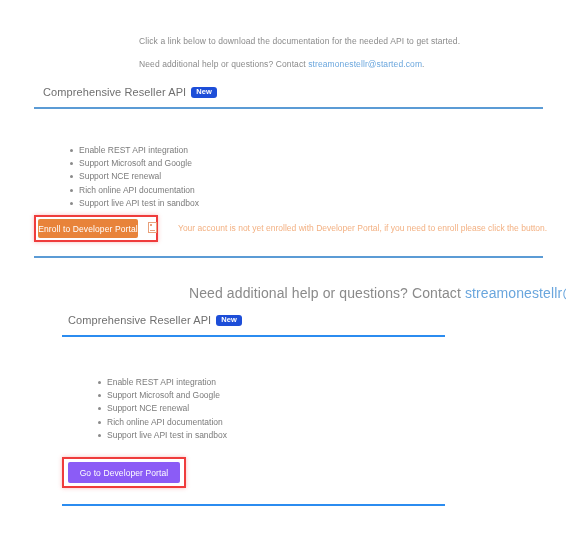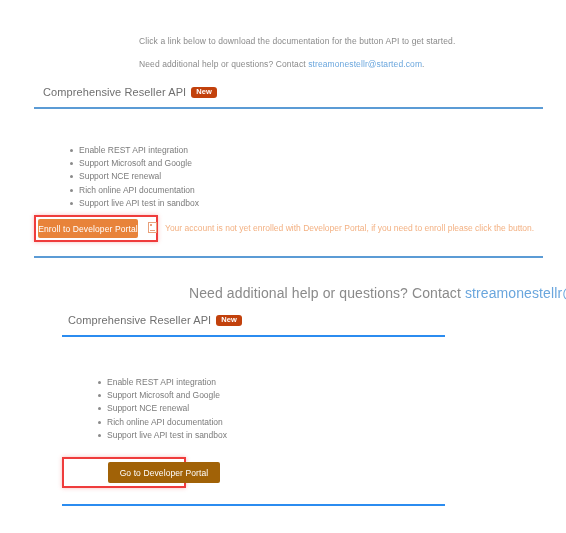--- a/index.html
+++ b/index.html
@@ -41,21 +41,21 @@
     position: absolute;
     left: 43px;
     top: 86px;
     font-size: 11px;
     color: #6f6f6f;
     white-space: nowrap;
     letter-spacing: 0.1px;
   }
   .badge-new {
     display: inline-block;
-    background: #c2410c;
+    background: #1d4ed8;
     color: #ffffff;
     font-size: 7.5px;
     font-weight: bold;
     border-radius: 3px;
     padding: 1px 5px 2px 5px;
     vertical-align: 2px;
     margin-left: 5px;
     line-height: 1.1;
   }
 
@@ -124,32 +124,31 @@
     top: 219px;
     width: 100px;
     height: 19px;
     background: #e8833a;
   }
   .btn-goto {
     left: 68px;
     top: 462px;
     width: 112px;
     height: 21px;
-    background: #a16207;
-    margin-left: 40px;
+    background: #8b5cf6;
   }
 
   
   .warn-row {
     position: absolute;
     left: 148px;
     top: 222px;
     display: flex;
     align-items: center;
-    gap: 8px;
+    gap: 21px;
     font-size: 8.5px;
     color: #f3b183;
     white-space: nowrap;
   }
   .broken-img-icon {
     width: 9px;
     height: 11px;
     border: 1px solid #e8a07a;
     box-sizing: border-box;
     position: relative;
@@ -192,21 +191,21 @@
     color: #6f6f6f;
     white-space: nowrap;
     letter-spacing: 0.1px;
   }
 </style>
 </head>
 <body>
 
 <div class="page">
 
-  <div class="intro-line intro-line-1">Click a link below to download the documentation for the button API to get started.</div>
+  <div class="intro-line intro-line-1">Click a link below to download the documentation for the needed API to get started.</div>
 
   <div class="intro-line intro-line-2"><span>Need additional help or questions? Contact </span><span class="contact-link">streamonestellr@started.com</span><span>.</span></div>
 
   <div class="sec1-title"><span>Comprehensive Reseller API</span><span class="badge-new">New</span></div>
 
   <div class="hr-blue hr-1"></div>
 
   <ul class="feature-list list-1">
     <li>Enable REST API integration</li>
     <li>Support Microsoft and Google</li>

